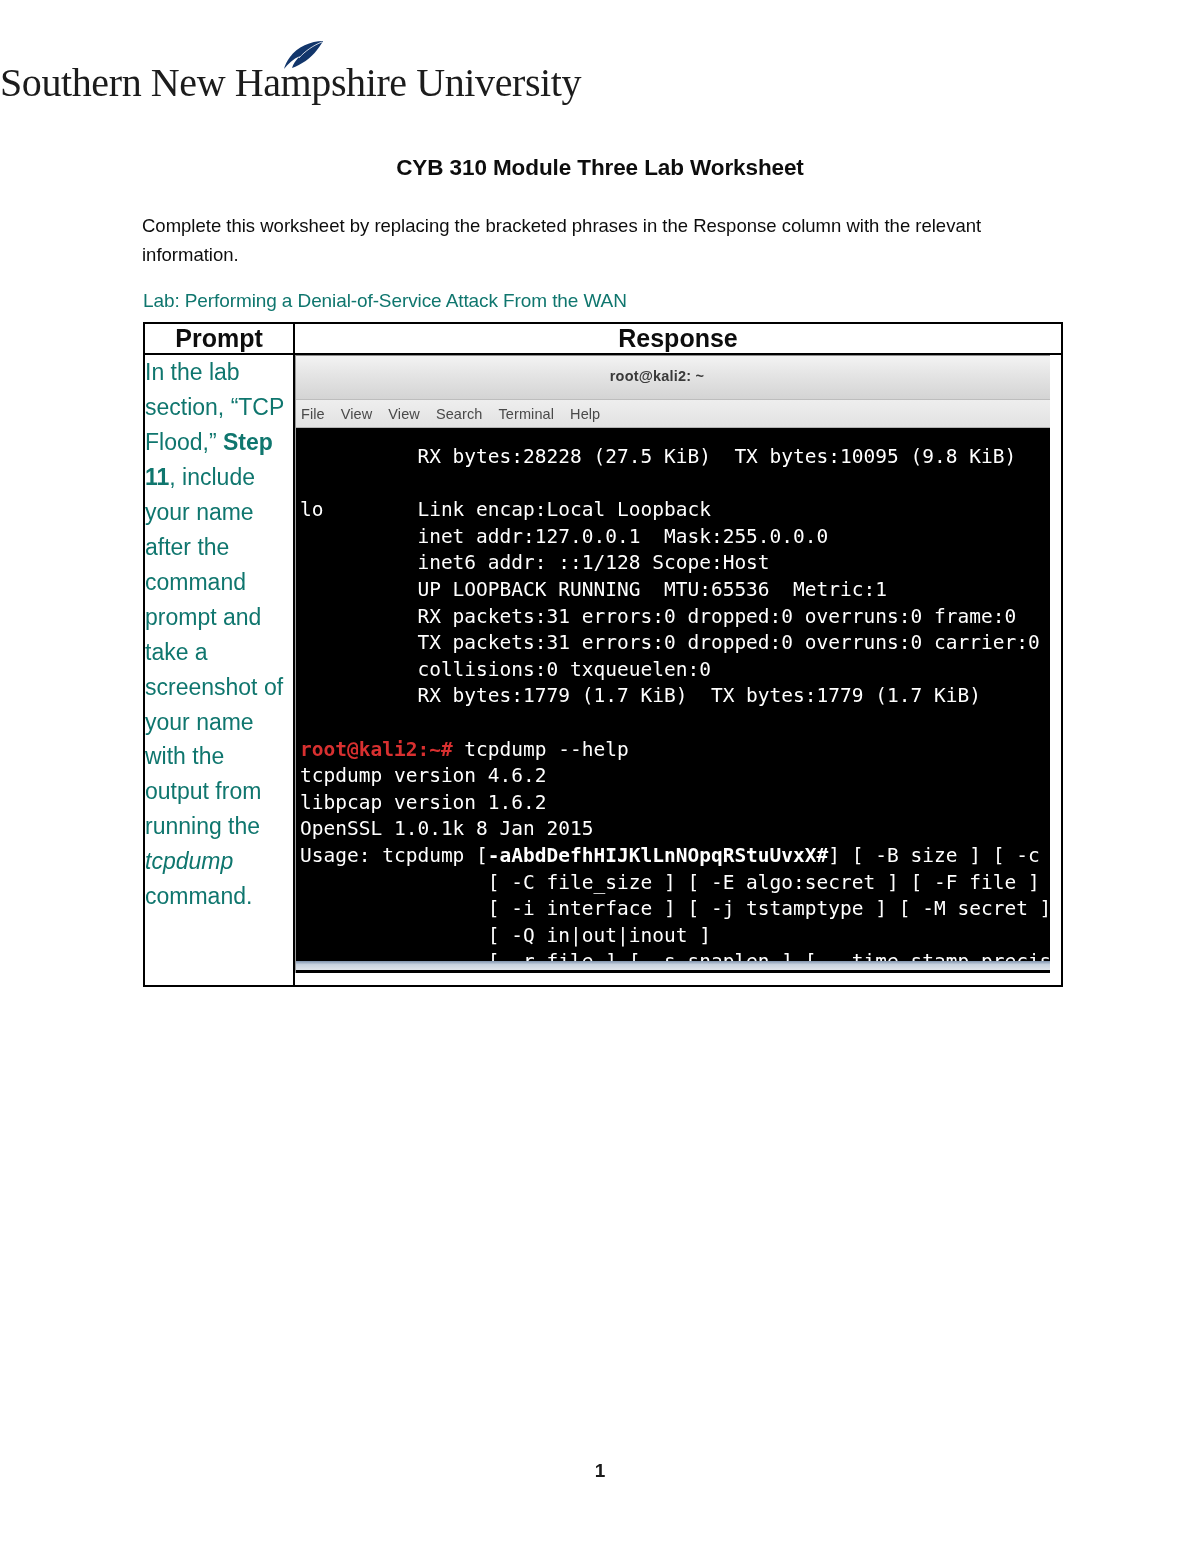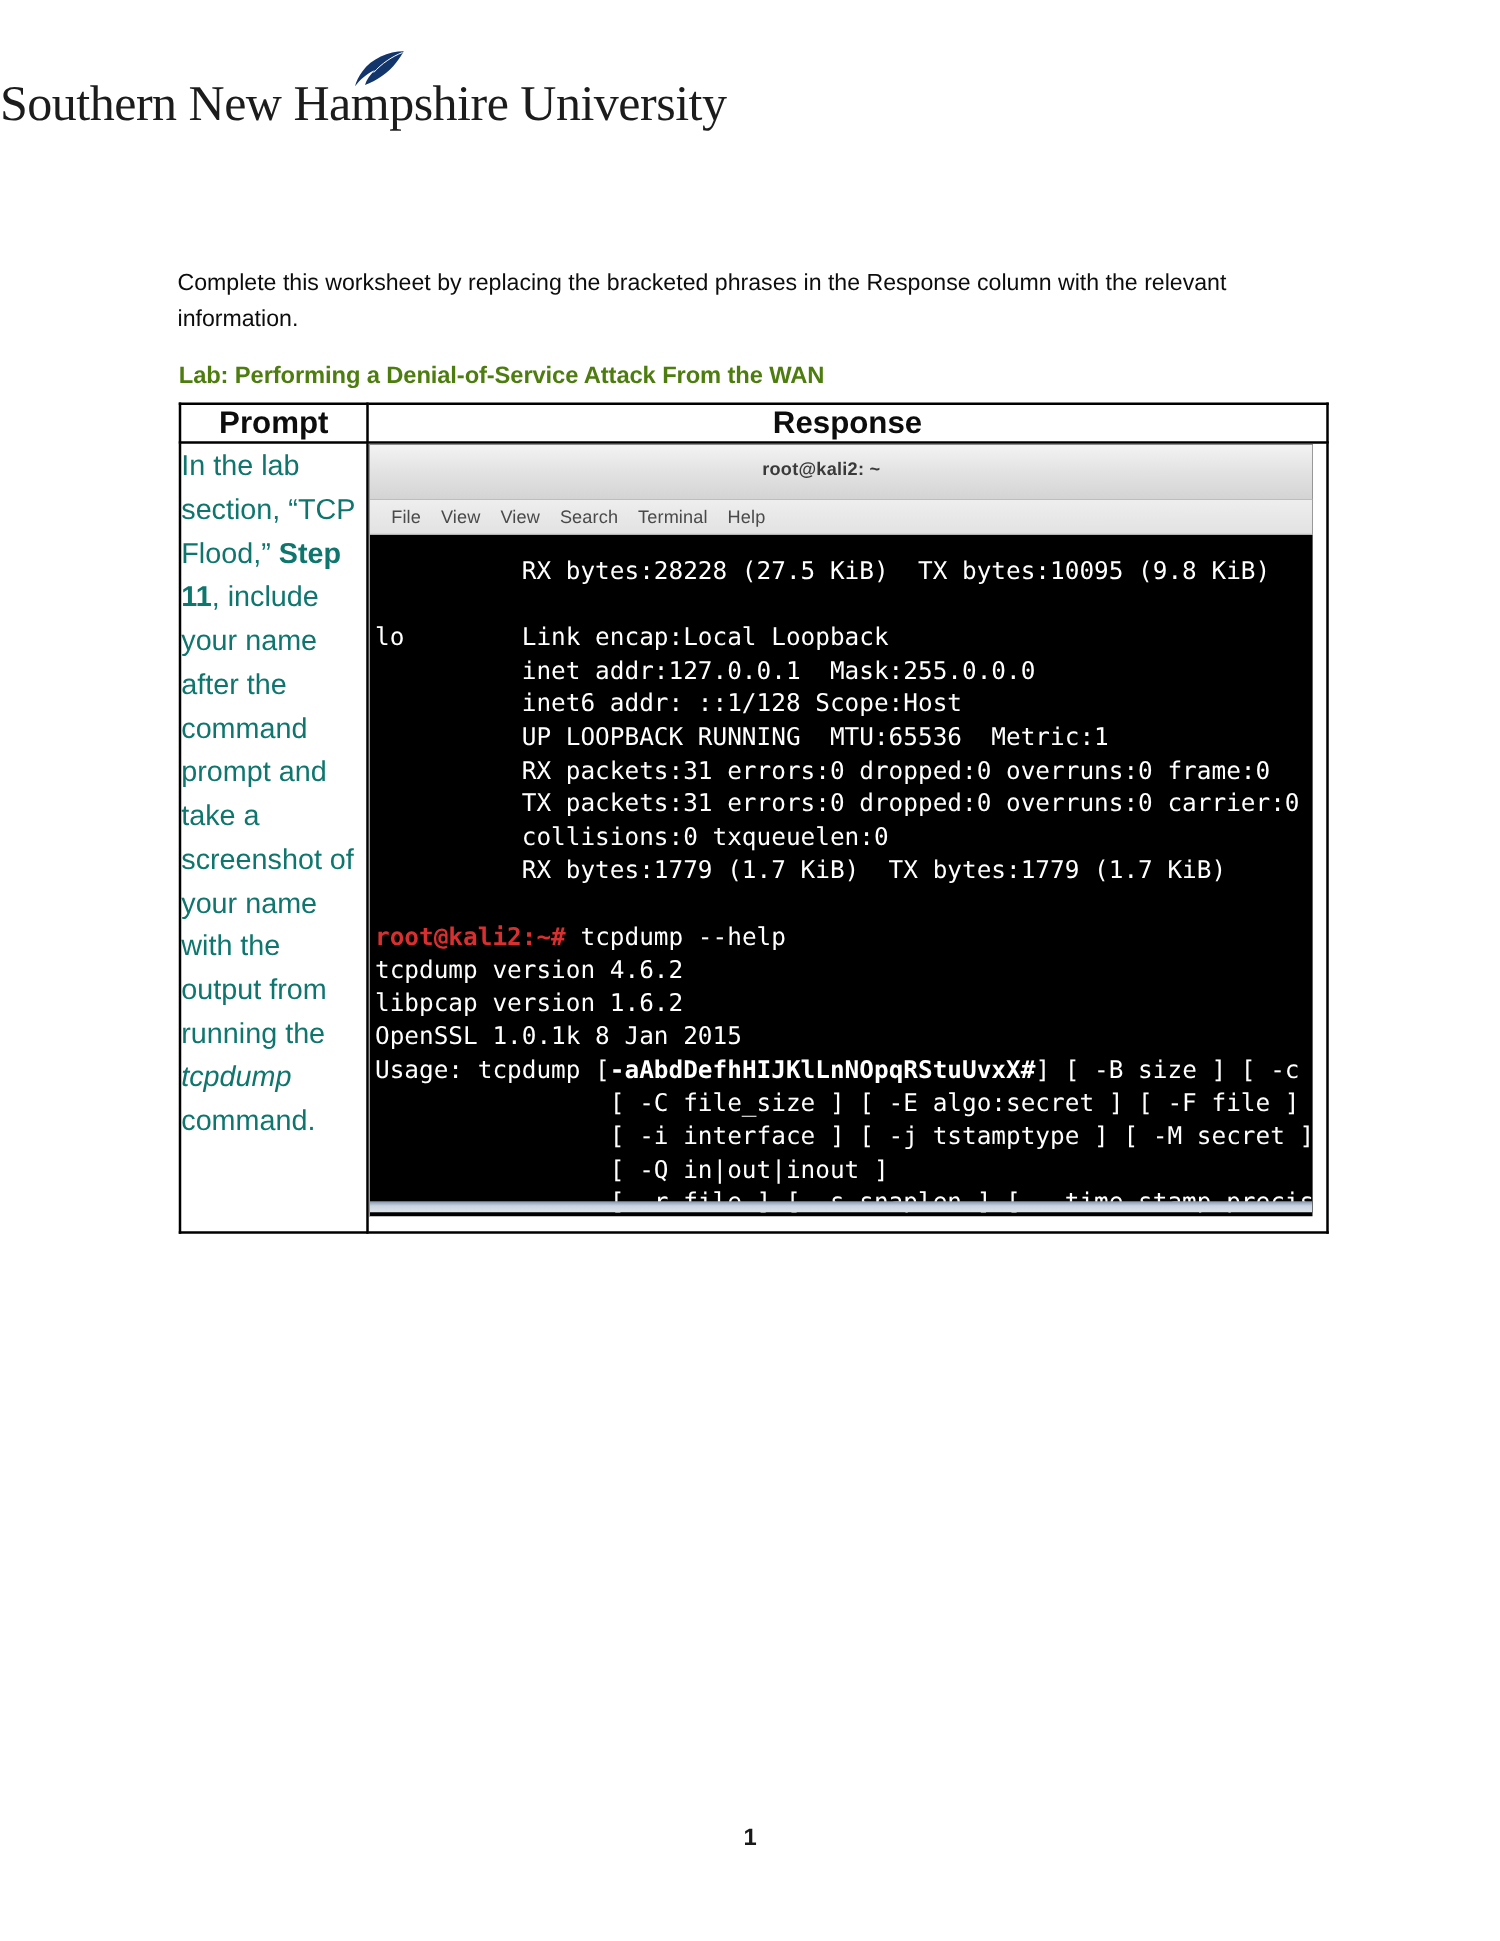--- a/index.html
+++ b/index.html
@@ -69,22 +69,22 @@
     line-height: 1.55;
     color: #0d0d0d;
   }
 
   .lab-heading {
     position: absolute;
     top: 290px;
     left: 143px;
     width: 916px;
     font-size: 19px;
-    font-weight: bold;
-    color: #4d7c0f;
+    font-weight: normal;
+    color: #0f766e;
     letter-spacing: -0.1px;
   }
 
   
   .wtable {
     position: absolute;
     top: 322px;
     left: 143px;
     width: 918px;
     border-collapse: collapse;
@@ -149,21 +149,21 @@
     color: #3a3a3a;
     letter-spacing: 0.2px;
     padding-right: 32px;
   }
   .term-menubar {
     height: 27px;
     background: linear-gradient(to bottom, #eeeeee 0%, #e2e2e2 100%);
     border-bottom: 1px solid #b4b4b4;
     display: flex;
     align-items: center;
-    padding-left: 17px;
+    padding-left: 5px;
     gap: 16px;
   }
   .term-menu-item {
     font-size: 14.5px;
     color: #4a4a4a;
     letter-spacing: 0.1px;
   }
 
   .term-body {
     position: relative;
@@ -214,20 +214,21 @@
 <div class="page">
 
   <div class="logo-wrap">
     <span class="logo-text">Southern New Hampshire University</span>
     <svg class="logo-feather" viewBox="0 0 44 30">
       <path d="M42 1 C30 1 16 7 9 17 C6 21 4 25 3 29 C7 24 12 19 19 16 C15 20 12 24 11 28 C20 25 30 18 36 10 C39 6 41 3 42 1 Z" fill="#12366b"></path>
       <path d="M41 2 C33 5 24 11 18 18" fill="none" stroke="#ffffff" stroke-width="0.8"></path>
     </svg>
   </div>
 
+  <div class="doc-title">CYB 310 Module Three Lab Worksheet</div>
 
   <div class="intro">Complete this worksheet by replacing the bracketed phrases in the Response column with the relevant information.</div>
 
   <div class="lab-heading">Lab: Performing a Denial-of-Service Attack From the WAN</div>
 
   <table class="wtable">
     <colgroup>
       <col class="col-prompt">
       <col class="col-response">
     </colgroup>

